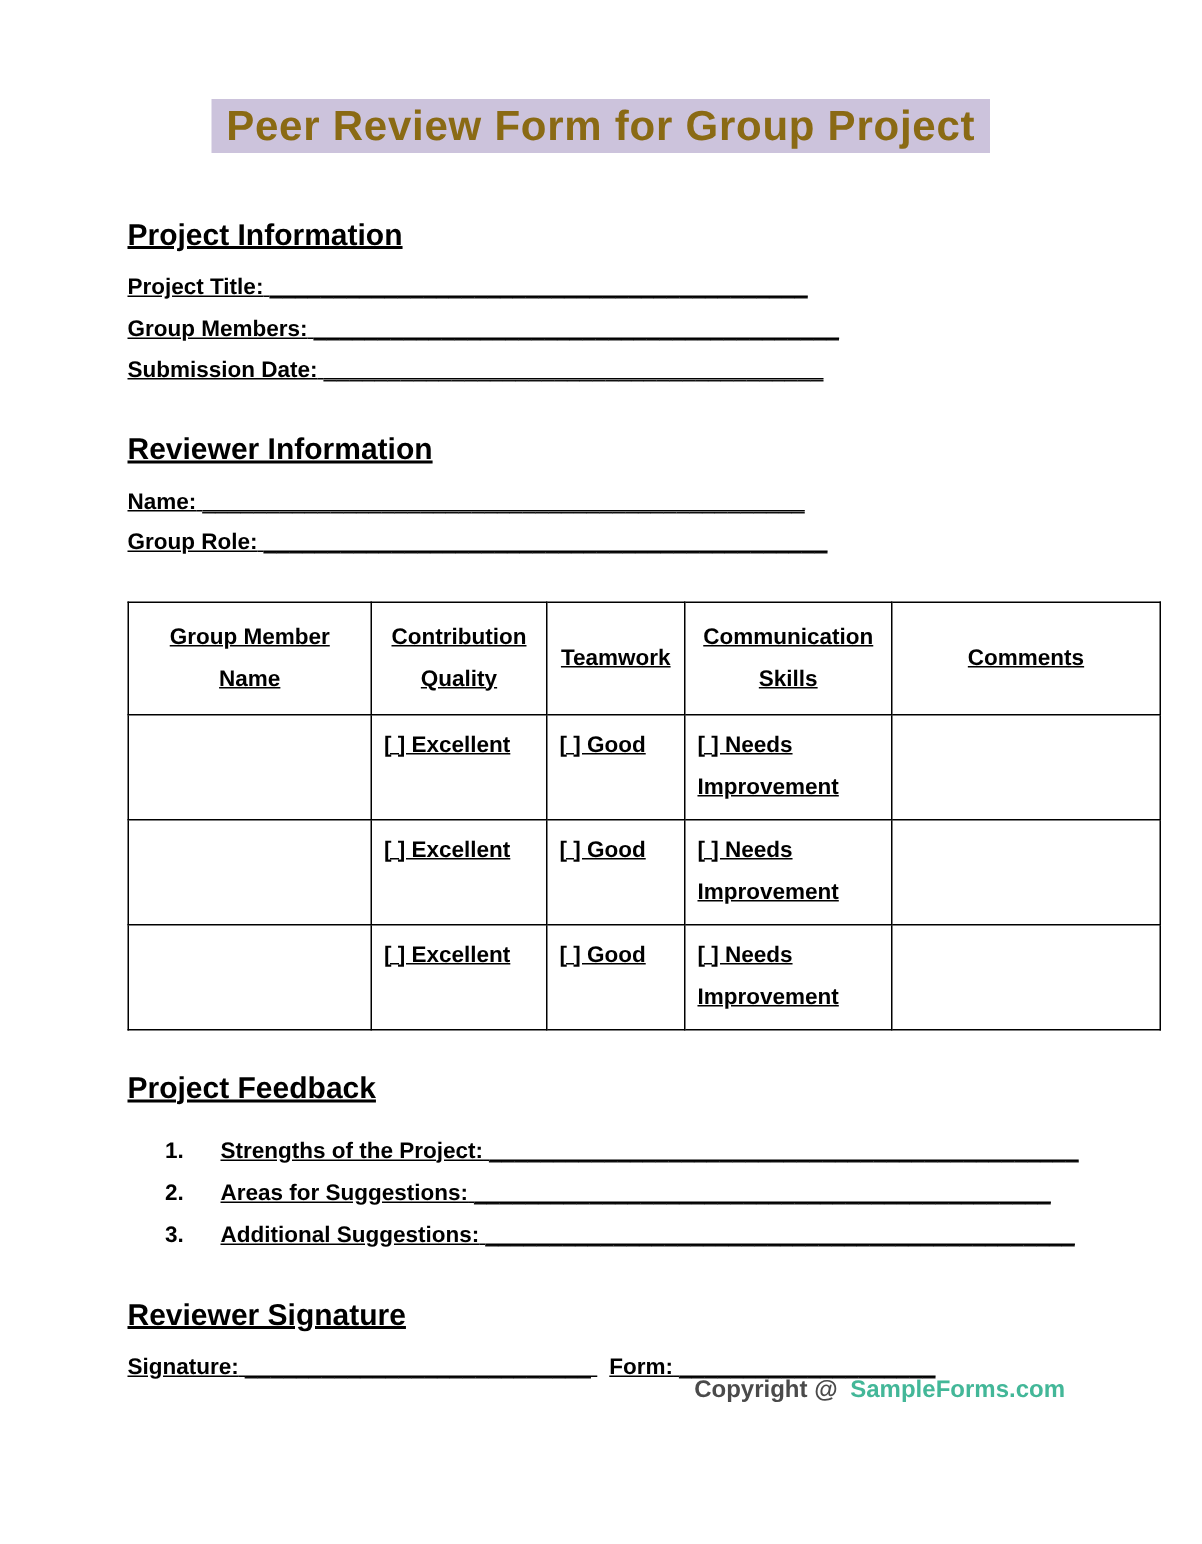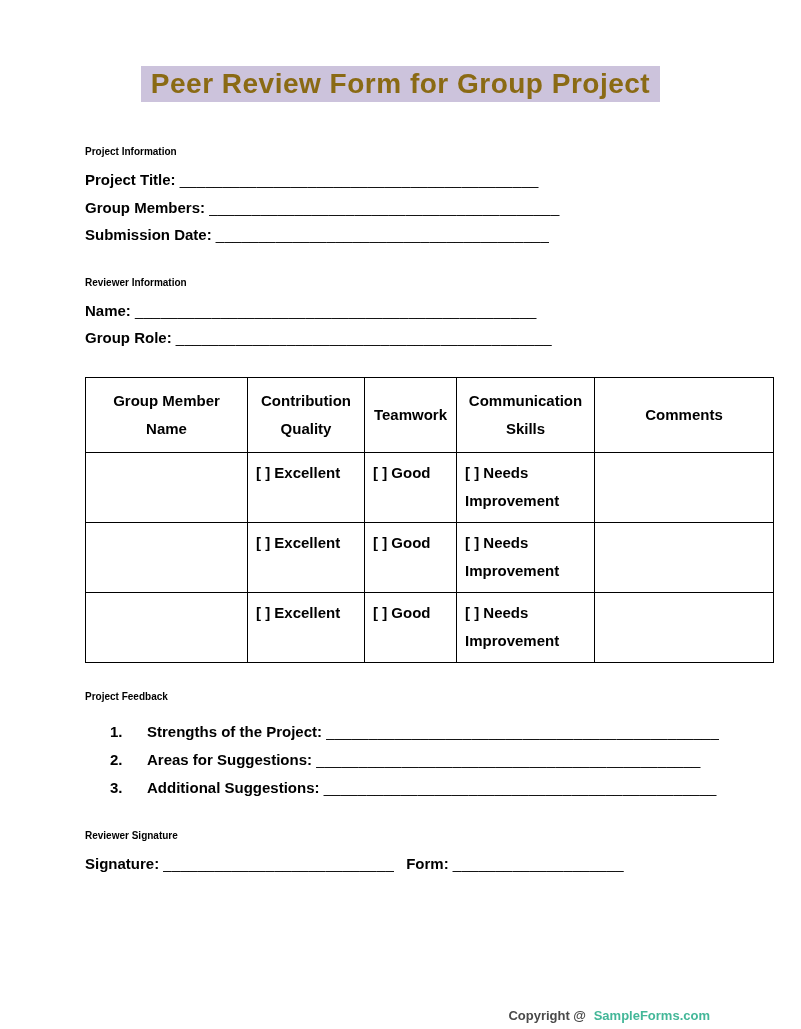--- a/index.html
+++ b/index.html
@@ -7,20 +7,21 @@
   body {
     font-family: "Liberation Sans", sans-serif;
     color: #000000;
   }
   .page {
     position: relative;
     width: 801px;
     height: 1029px;
     background: #ffffff;
     overflow: hidden;
+    text-decoration: underline;
   }
   .title-wrap {
     margin-top: 66px;
     text-align: center;
   }
   .doc-title {
     display: inline-block;
     background: var(--title-highlight, #ccc3dc);
     color: var(--title-text, #8a6a14);
     font-size: 28px;
@@ -29,21 +30,21 @@
     padding: 0 10px;
     letter-spacing: 0.5px;
   }
   .content {
     margin-left: 85px;
     width: 690px;
     font-size: 15px;
     font-weight: bold;
   }
   .section-heading {
-    font-size: 10px;
+    font-size: 20px;
     font-weight: bold;
     margin-top: 28px;
     margin-bottom: 9px;
   }
   .first-heading { margin-top: 44px; }
   .field-row {
     line-height: 27.5px;
     white-space: nowrap;
   }
   .field-row .line { font-weight: normal; letter-spacing: 0.2px; }
@@ -88,23 +89,23 @@
   .fb-label { margin-left: 19px; }
   .fb-item .line { font-weight: normal; letter-spacing: 0.2px; }
   .sig-row {
     line-height: 28px;
     white-space: nowrap;
   }
   .sig-row .line { font-weight: normal; letter-spacing: 0.2px; }
   .sig-date-label { margin-left: 8px; }
   .footer {
     position: absolute;
-    top: 1008px;
+    top: 918px;
     right: 91px;
-    font-size: 13px;
+    font-size: 16px;
     text-align: right;
   }
   .copyright-text {
     color: var(--copyright-text, #4a4a4a);
     font-weight: 600;
   }
   .brand-text {
     color: var(--brand, #43b798);
     font-weight: bold;
     margin-left: 4px;

